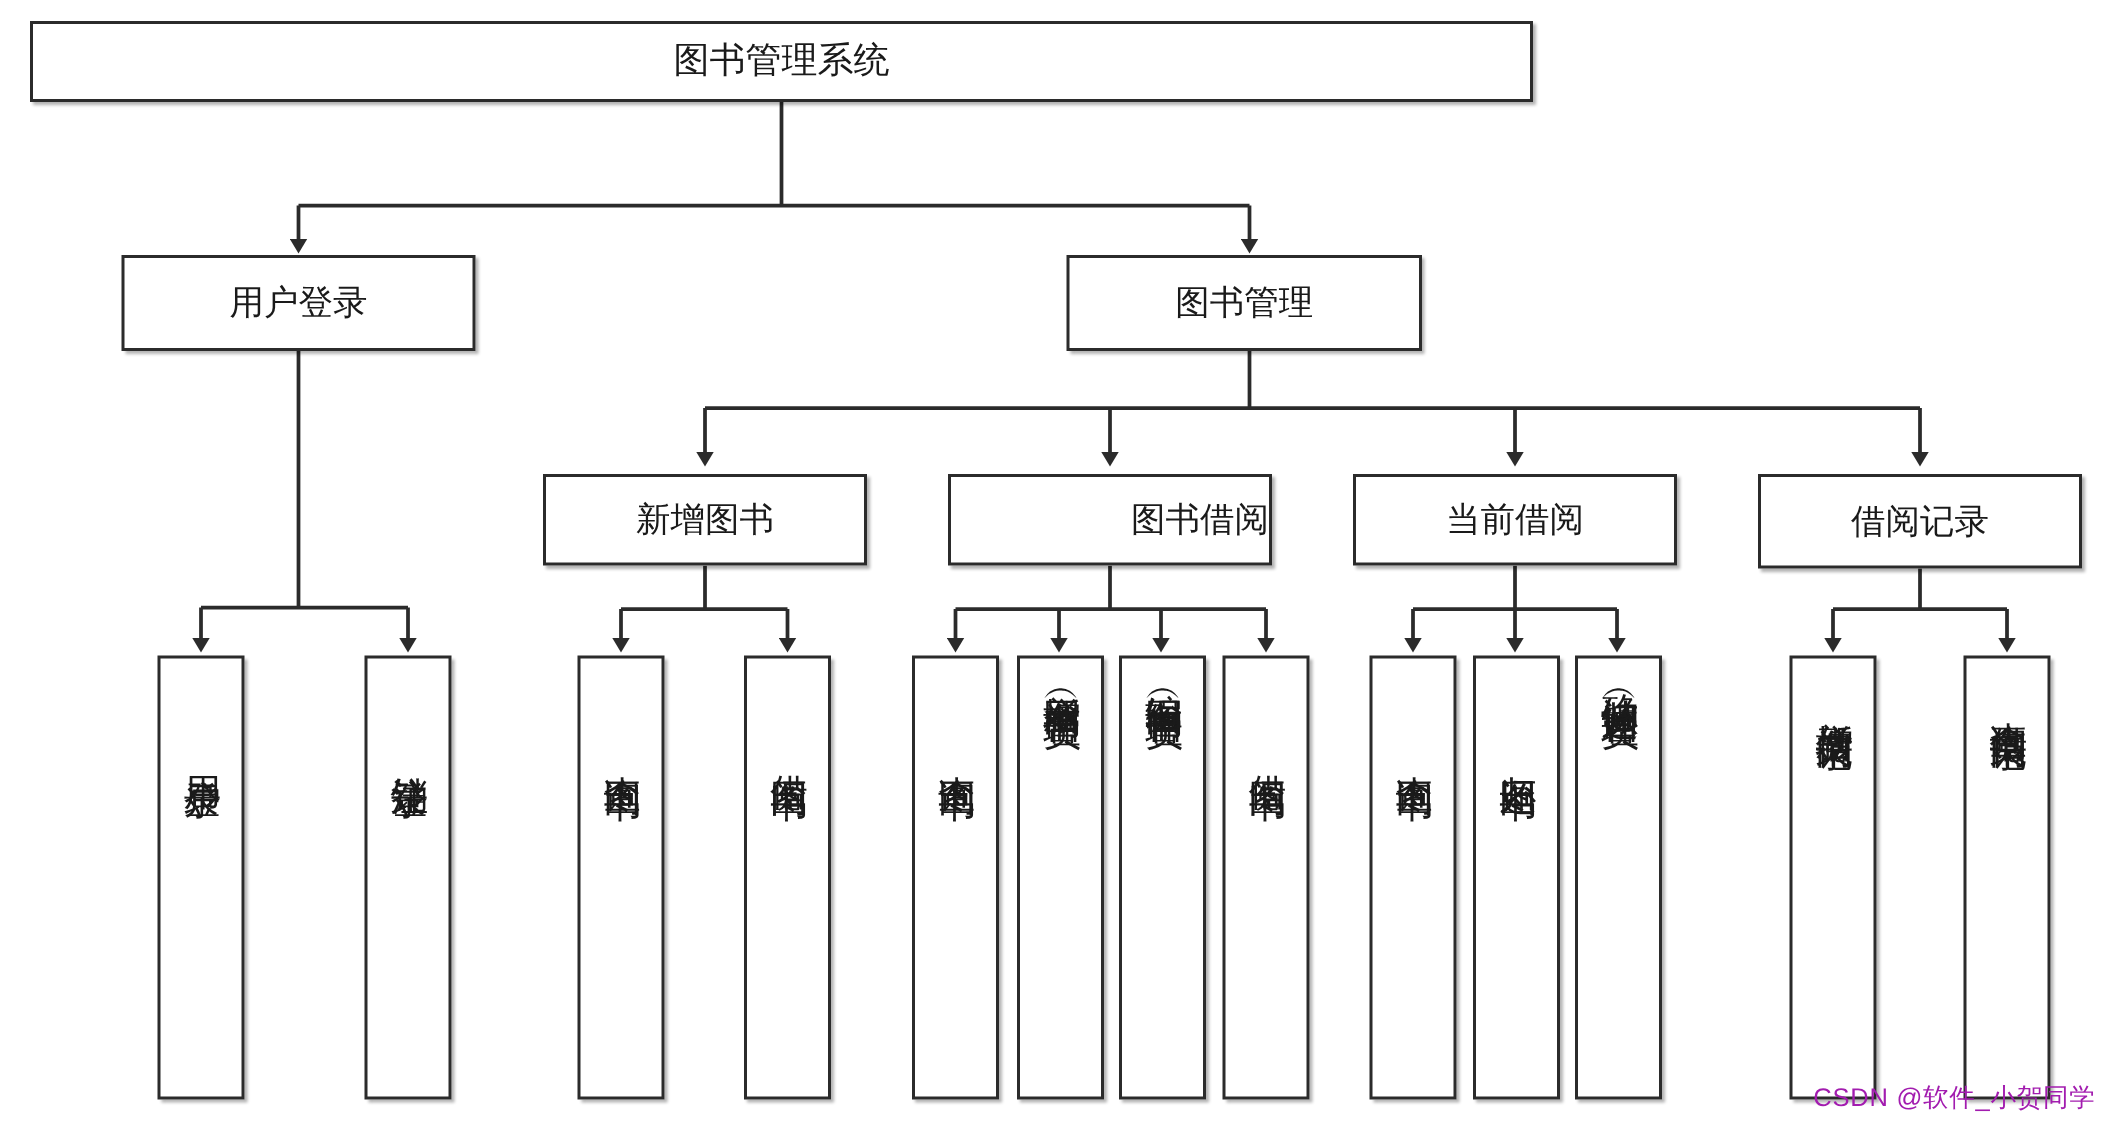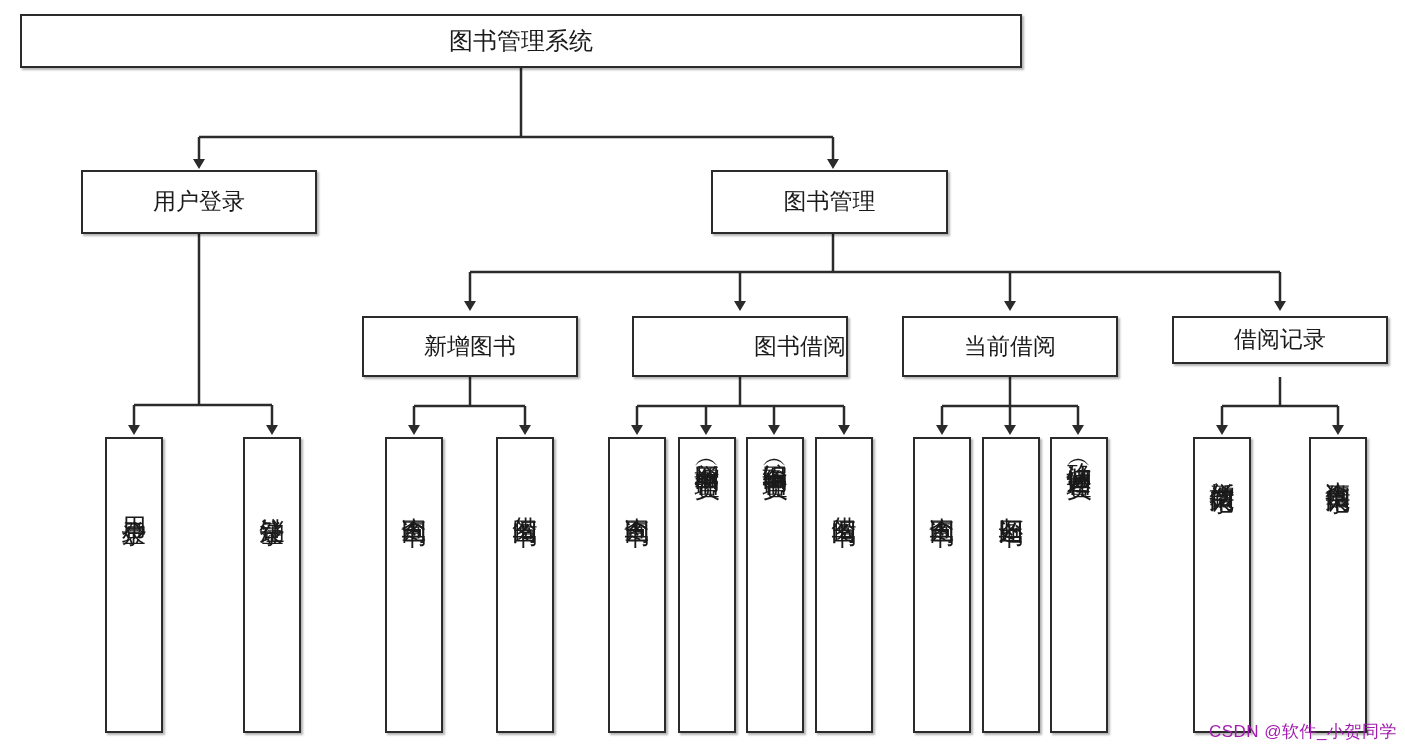--- a/index.html
+++ b/index.html
@@ -140,21 +140,21 @@
 
   <div class="node horiz" style="left:362px; top:316px; width:216px; height:61px;">
     <span class="label">新增图书</span>
   </div>
   <div class="node horiz" style="left:632px; top:316px; width:216px; height:61px;justify-content:flex-end;">
     <span class="label">图书借阅</span>
   </div>
   <div class="node horiz" style="left:902px; top:316px; width:216px; height:61px;">
     <span class="label">当前借阅</span>
   </div>
-  <div class="node horiz" style="left:1172px; top:316px; width:216px; height:48px;">
+  <div class="node horiz" style="left:1172px; top:316px; width:216px; height:63px;">
     <span class="label">借阅记录</span>
   </div>
 
   <div class="node vert" style="left:105px; top:437px; width:58px; height:296px; padding-top:58px;">
     <span class="label">用户登录</span>
   </div>
   <div class="node vert" style="left:243px; top:437px; width:58px; height:296px; padding-top:58px;">
     <span class="label">注销登录</span>
   </div>
 

